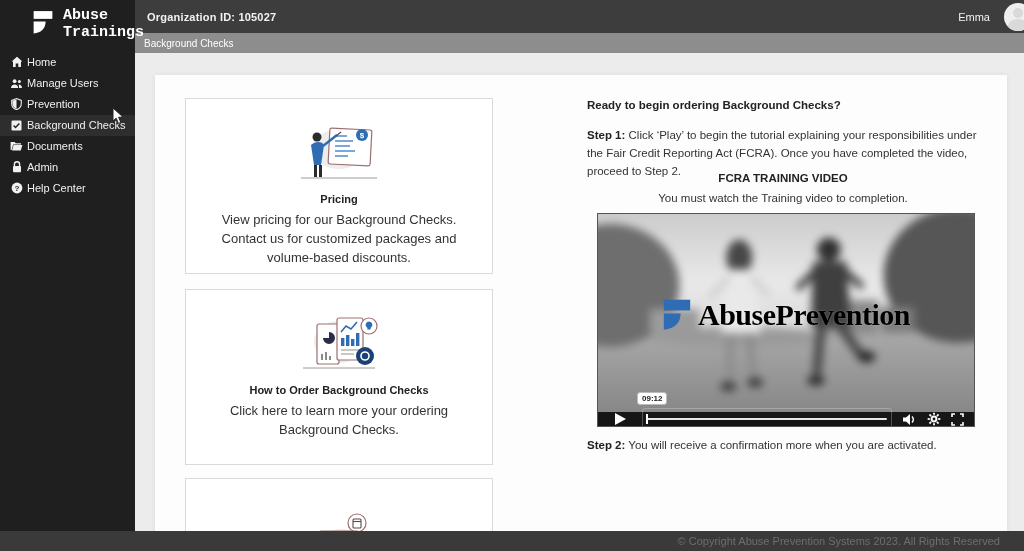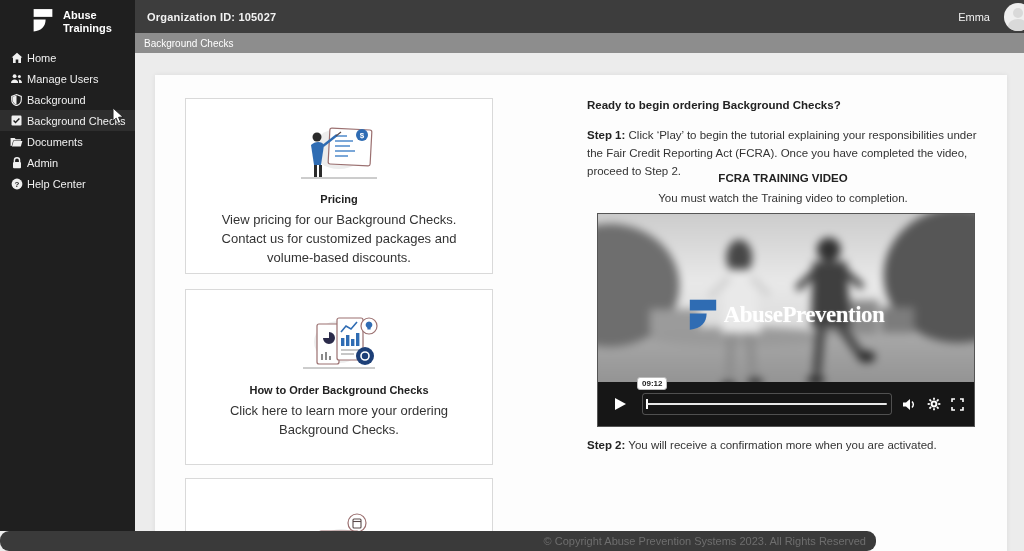--- a/index.html
+++ b/index.html
@@ -31,33 +31,33 @@
     position:absolute; left:135px; top:33px; width:889px; height:20px;
     background:#8d8d8d; color:#fff; font-size:10px; display:flex; align-items:center;
     padding:0 9px;
   }
   
   .sidebar {
     position:absolute; left:0; top:0; width:135px; height:531px;
     background:#1f1f1f; color:#efefef; z-index:6;
   }
   .brand { display:flex; align-items:center; gap:7px; padding:7px 0 7px 30px; }
-  .brand-text { font-family:Liberation Sans, sans-serif; font-weight:bold; font-size:11px; line-height:1.15; color:#fff; }
+  .brand-text { font-family:Liberation Mono, monospace; font-weight:bold; font-size:15px; line-height:1.15; color:#fff; }
   .nav { margin-top:3px; }
   .nav-item {
     display:flex; align-items:center; gap:4px; height:21px; padding-left:10px;
     font-size:11px; color:#f0f0f0; cursor:pointer; white-space:nowrap;
   }
   .nav-item.active { background:#2e2e2e; }
   .nav-ic { width:13px; display:flex; justify-content:center; flex:0 0 13px; }
   
   .footer {
-    position:absolute; left:0; top:531px; width:876px; height:20px;
+    position:absolute; left:0; top:531px; width:1024px; height:20px;
     background:#3a3a3a; color:#6e6e6e; font-size:11px;
-    display:flex; align-items:center; justify-content:flex-end; padding-right:10px; z-index:10;border-radius:9px;
+    display:flex; align-items:center; justify-content:flex-end; padding-right:24px; z-index:10;
   }
   
   .main { position:absolute; left:135px; top:53px; width:889px; height:498px; background:#ececec; }
   .panel {
     position:absolute; left:20px; top:22px; width:852px; height:500px;
     background:#fdfdfd; box-shadow:0 0 5px rgba(0,0,0,.07);
   }
   
   .card {
     position:absolute; left:30px; width:308px; background:#fff;
@@ -81,25 +81,25 @@
   .video {
     position:absolute; left:442px; top:138px; width:378px; height:214px;
     background:#777; border:1px solid #555; overflow:hidden;
   }
   .scene { position:absolute; inset:-8px; filter:blur(4px); }
   .watermark {
     position:absolute; left:0; top:84px; width:100%; display:flex;
     justify-content:center; align-items:center; gap:6px; z-index:3;
   }
   .watermark .wm-text {
-    font-family:"Liberation Serif", serif; font-weight:bold; font-size:23px;
-    color:#ffffff; letter-spacing:-0.5px; text-shadow:0 0 2px rgba(255,255,255,.35);
+    font-family:"Liberation Serif", serif; font-weight:bold; font-size:30px;
+    color:#000000; letter-spacing:-0.5px; text-shadow:0 0 2px rgba(255,255,255,.35);
   }
   .controls {
-    position:absolute; left:0; bottom:0; width:100%; height:44px; background:#161616;
+    position:absolute; left:0; bottom:0; width:100%; height:14px; background:#161616;
     display:flex; align-items:center; z-index:4;
   }
   .play-btn { width:44px; height:30px; display:flex; align-items:center; justify-content:center; cursor:pointer; }
   .progress { flex:1; position:relative; height:22px; border:1px solid rgba(255,255,255,.25); border-radius:3px; margin-right:10px; }
   .track { position:absolute; left:4px; right:4px; top:9px; height:2px; background:#e8e8e8; border-radius:1px; }
   .seek-tick { position:absolute; left:3px; top:5px; width:2px; height:10px; background:#fff; }
   .time-tip {
     position:absolute; left:-6px; top:-17px; background:#fff; color:#222;
     font-size:8px; font-weight:bold; padding:1px 4px; border-radius:3px; border:1px solid #bbb;
   }
@@ -184,21 +184,21 @@
       </span>
       <span>Manage Users</span>
     </div>
     <div class="nav-item">
       <span class="nav-ic">
         <svg width="11" height="12" viewBox="0 0 11 12">
             <path d="M5.5.6 10.3 2.4 V5.6 C10.3 8.7 8.3 10.8 5.5 11.6 C2.7 10.8 .7 8.7 .7 5.6 V2.4 Z" fill="none" stroke="#f0f0f0" stroke-width="1.1"></path>
             <path d="M5.5 1.4 V10.8 C3.2 10 1.5 8.2 1.5 5.6 V2.8 Z" fill="#f0f0f0"></path>
           </svg>
       </span>
-      <span>Background</span>
+      <span>Prevention</span>
     </div>
     <div class="nav-item active">
       <span class="nav-ic">
         <svg width="11" height="11" viewBox="0 0 11 11">
             <rect x=".5" y=".5" width="10" height="10" rx="1.2" fill="#f0f0f0"></rect>
             <path d="M2.6 5.6 4.5 7.5 8.4 3.4" fill="none" stroke="#1f1f1f" stroke-width="1.4"></path>
           </svg>
       </span>
       <span>Background Checks</span>
     </div>

